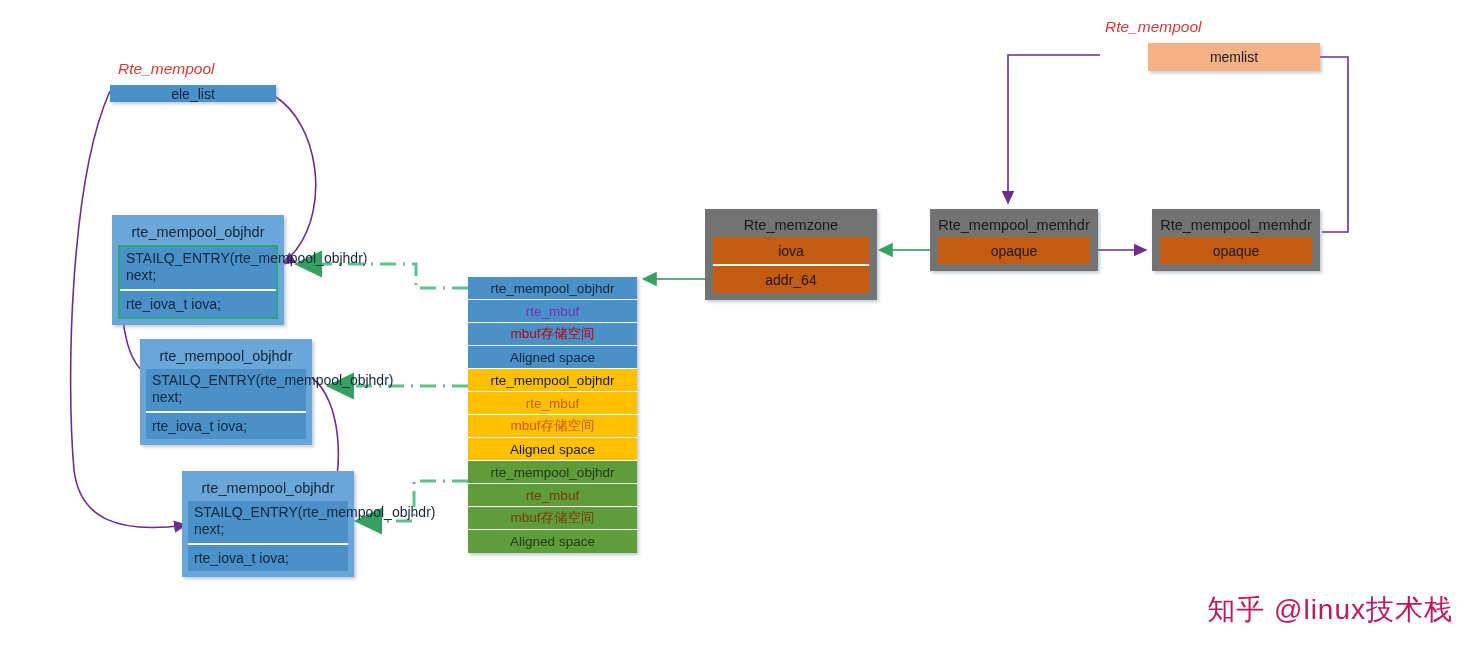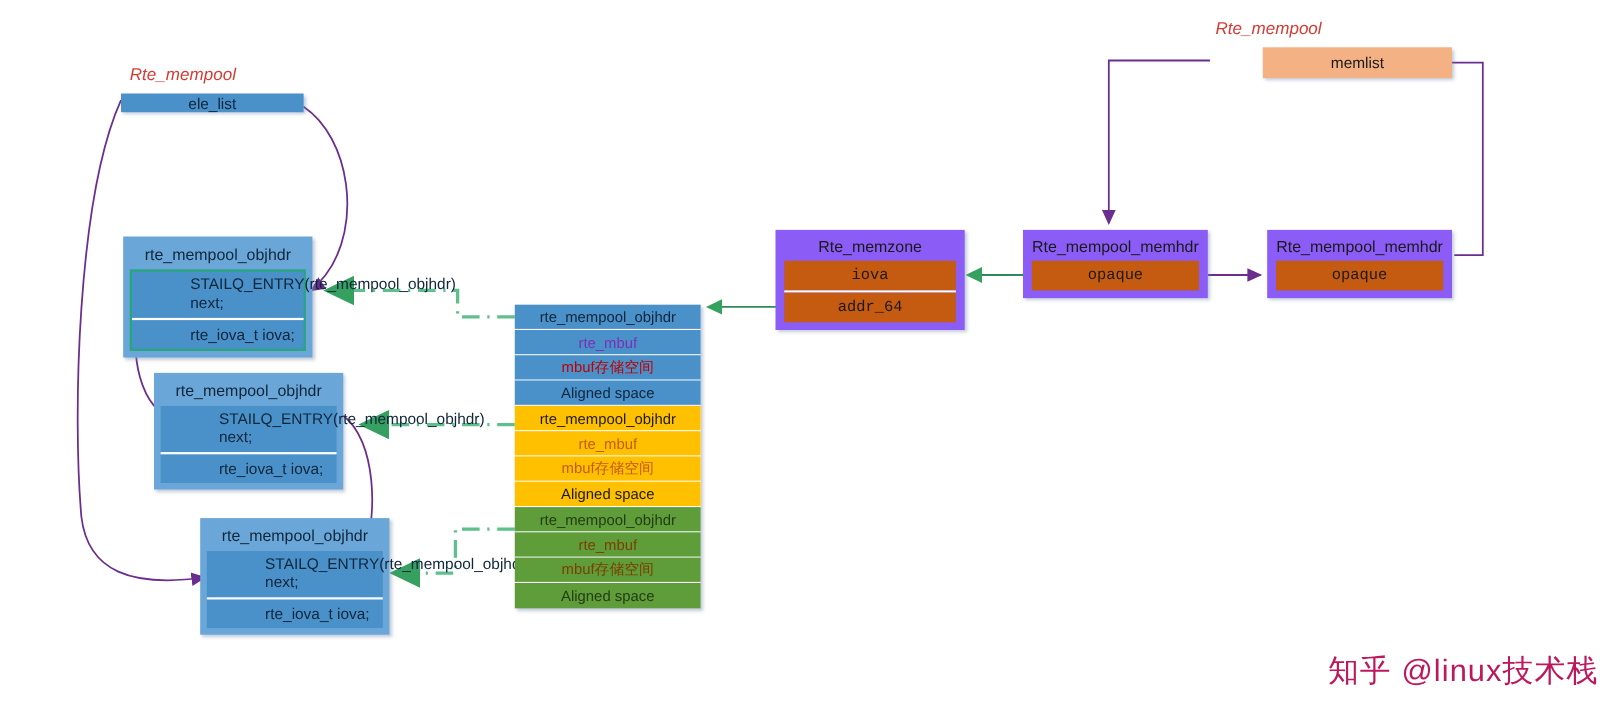--- a/index.html
+++ b/index.html
@@ -20,32 +20,32 @@
 
   .blue-bar{background:#4a90c9;color:#10263a;}
   .orange-bar{background:#f4b183;color:#1a1a1a;}
 
   
   .objhdr{background:#6aa7d8;padding:4px 6px 6px 6px;}
   .objhdr .title{height:26px;display:flex;align-items:center;justify-content:center;
         font-size:14.5px;color:#10263a;}
   .objhdr .inner{background:#4a90c9;}
   .objhdr .row{box-sizing:border-box;padding:3px 6px;font-size:14px;color:#10263a;
-        line-height:17px;margin-left:47px;}
+        line-height:17px;}
   .objhdr .row.next{height:42px;}
   .objhdr .row.iova{height:26px;display:flex;align-items:center;text-align:right;}
   .objhdr .sep{height:2px;background:#ffffff;}
   .objhdr.teal .inner{border:2px solid #2aa67e;}
 
   
-  .ozone{background:#8b5cf6;padding:4px 8px 7px 8px;}
+  .ozone{background:#737373;padding:4px 8px 7px 8px;}
   .ozone .title{height:24px;display:flex;align-items:center;justify-content:center;
         font-size:14.5px;color:#1a1a1a;}
   .ozone .sub{background:#c55a11;color:#1a1a1a;height:27px;
-        display:flex;align-items:center;justify-content:center;font-size:14px;font-family:Liberation Mono, monospace;}
+        display:flex;align-items:center;justify-content:center;font-size:14px;}
   .ozone .sep{height:2px;background:#ffffff;}
 
   
   .stack{position:absolute;}
   .stack .seg{box-sizing:border-box;height:23px;display:flex;align-items:center;
         justify-content:center;font-size:13.5px;border-bottom:1.5px solid #ffffff;}
   .c-blue{background:#4a90c9;}
   .c-amber{background:#ffc000;}
   .c-green{background:#5f9c3a;}
   .t-dark{color:#10263a;}

